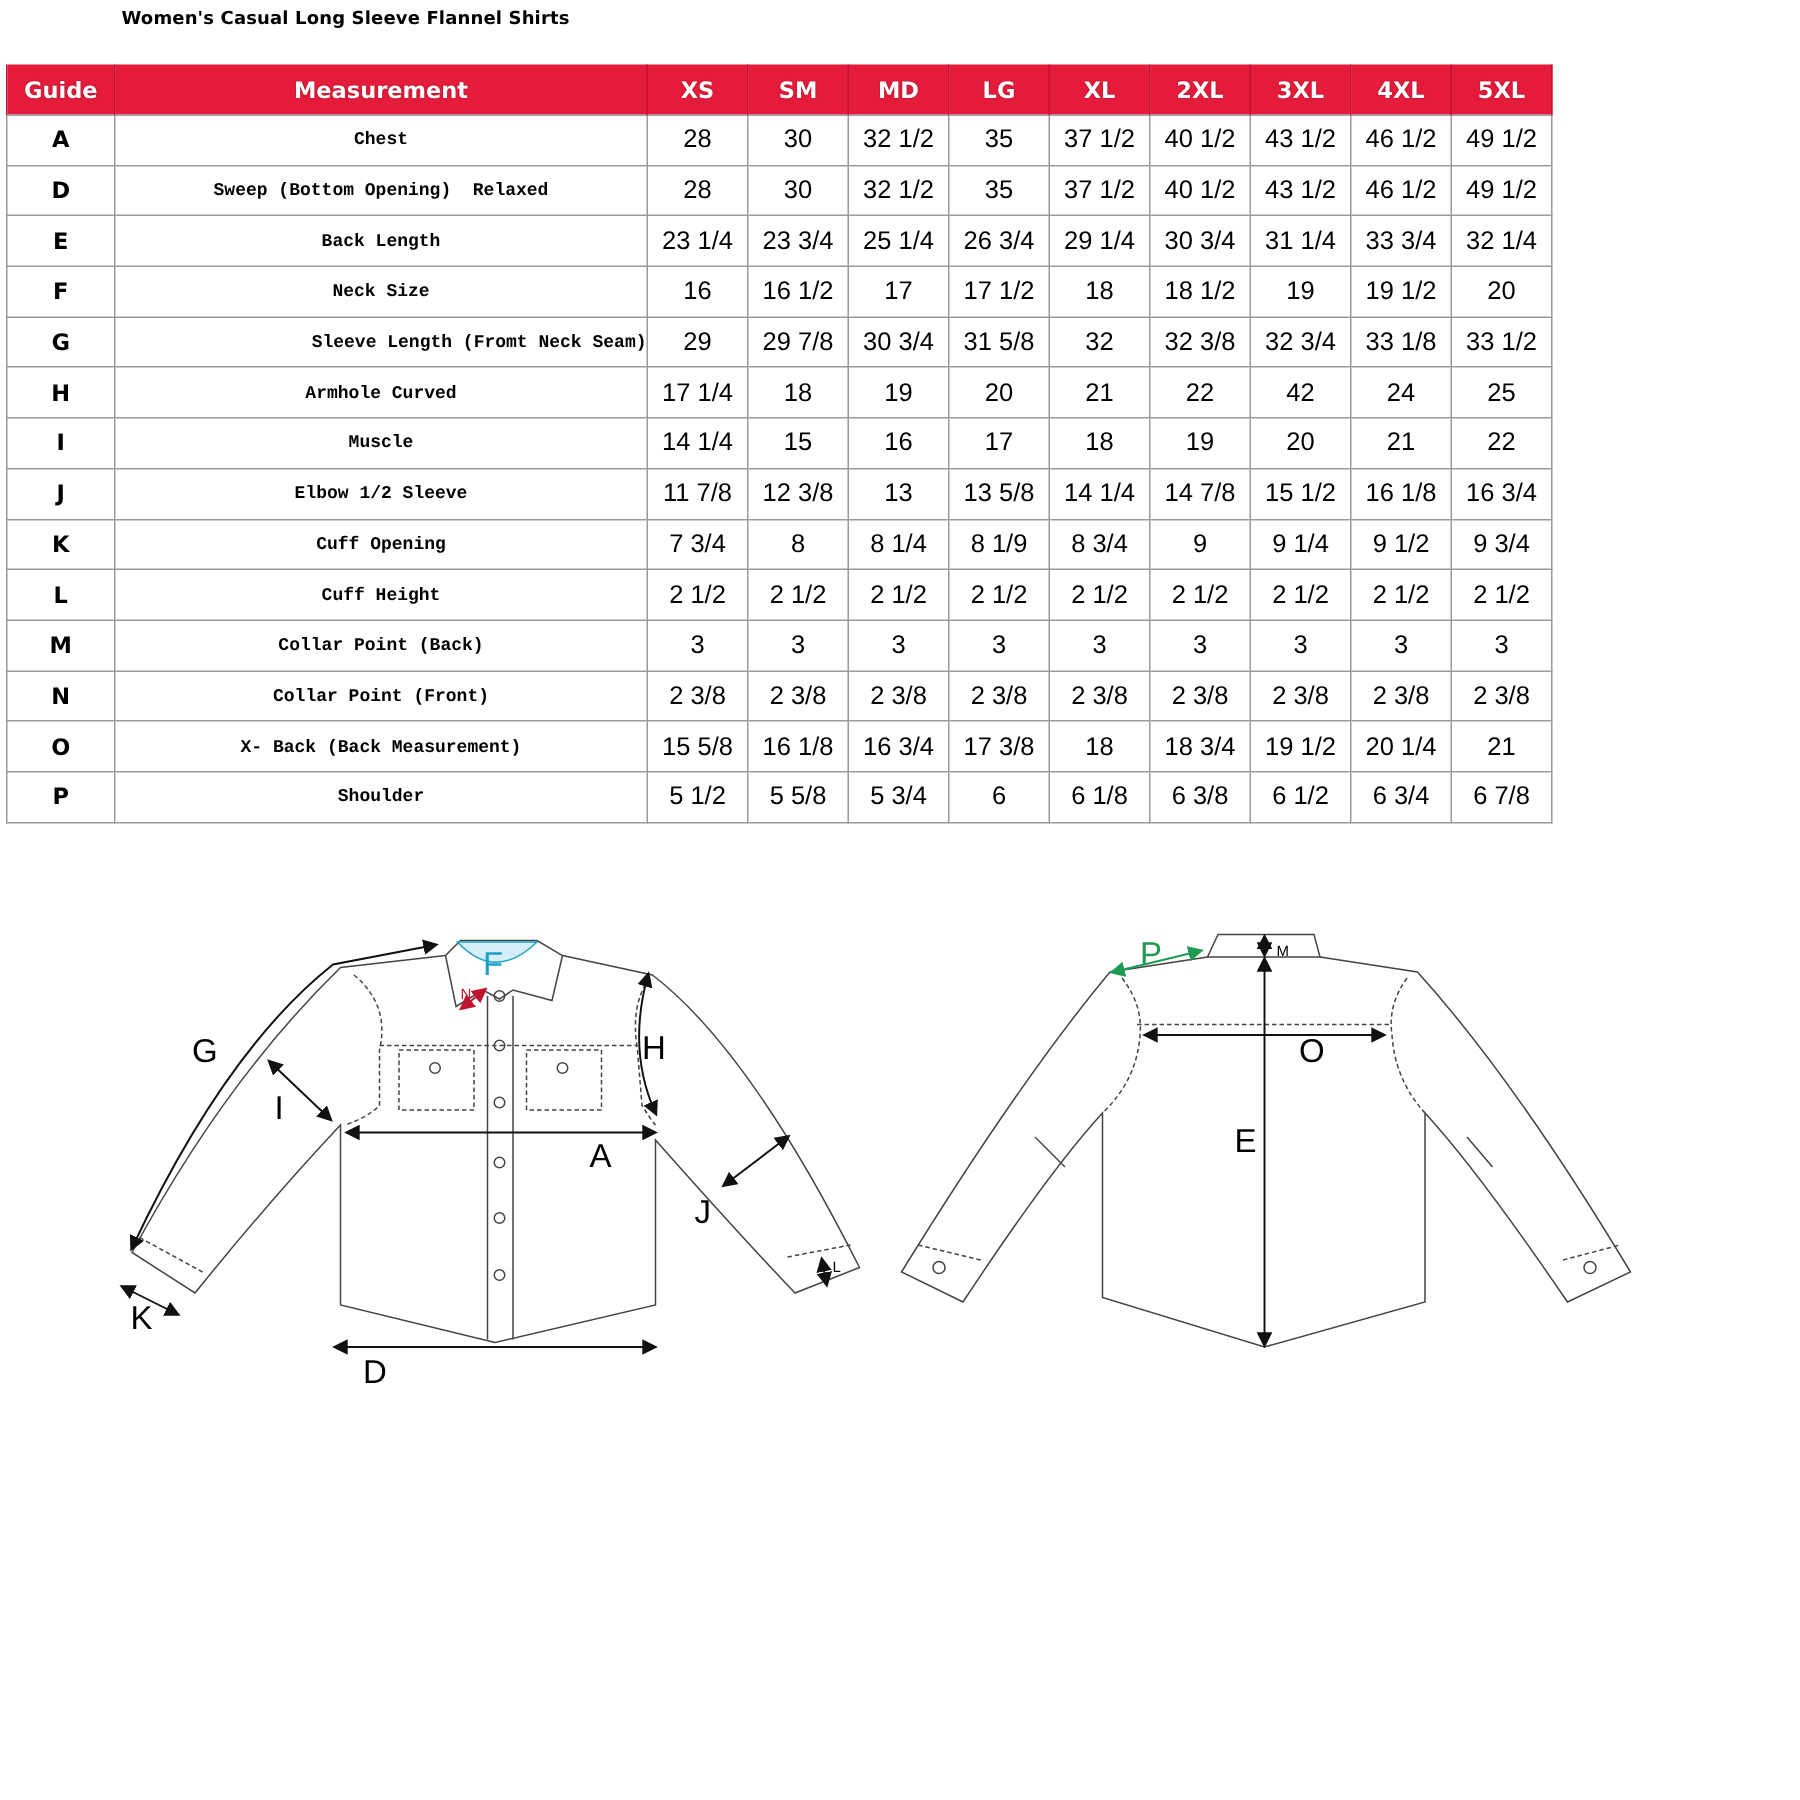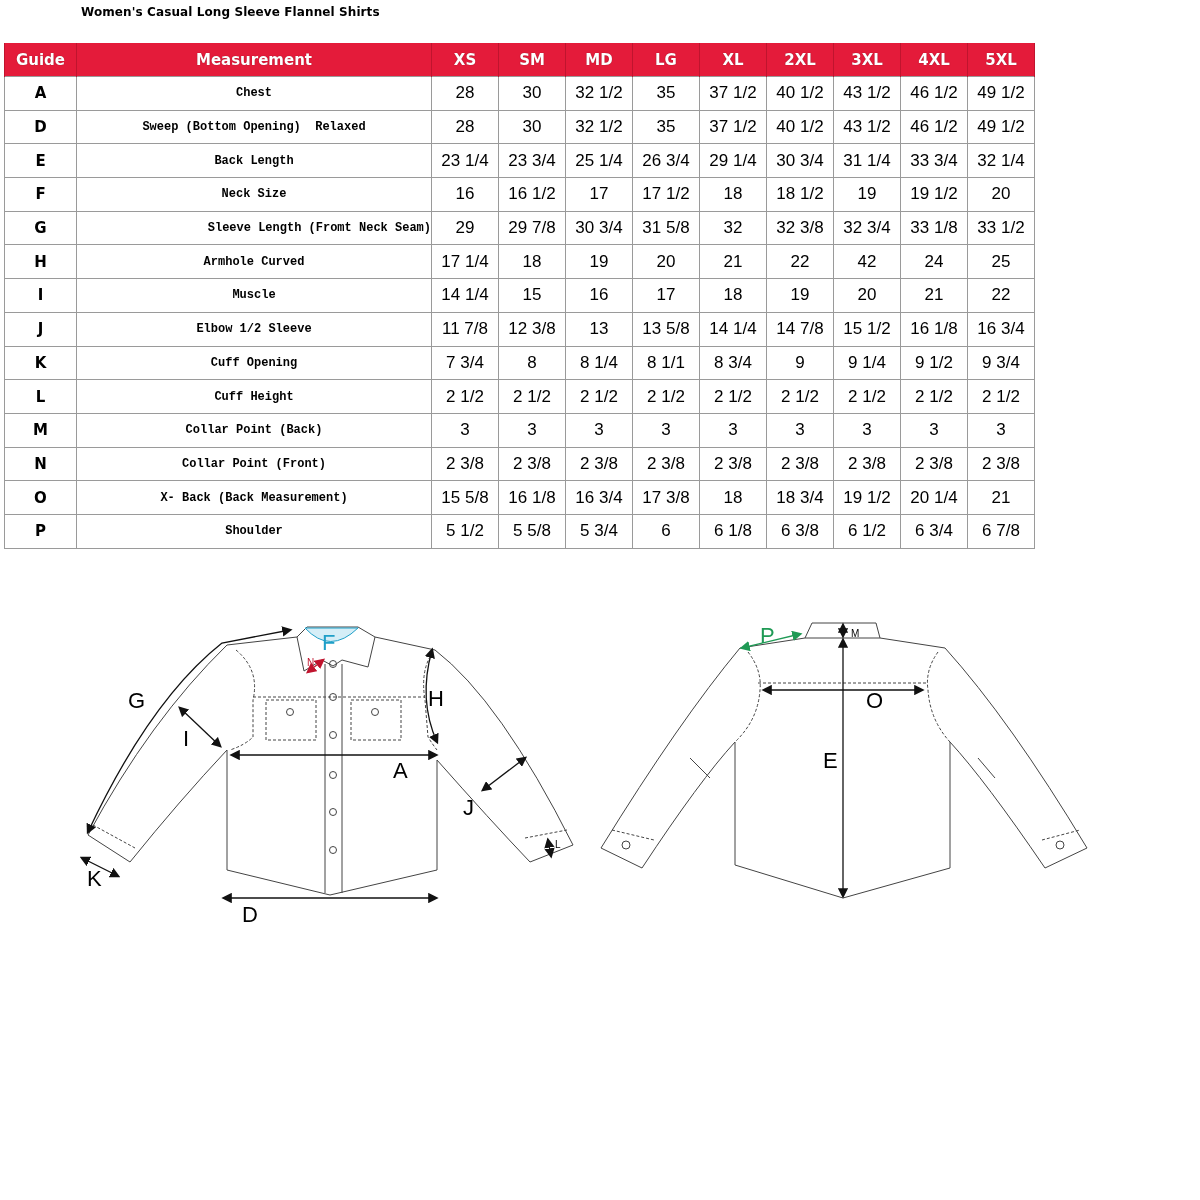--- a/index.html
+++ b/index.html
@@ -153,21 +153,21 @@
         <td>15 1/2</td>
         <td>16 1/8</td>
         <td>16 3/4</td>
       </tr>
       <tr>
         <td class="guide">K</td>
         <td class="meas" style="white-space: pre;">Cuff Opening</td>
         <td>7 3/4</td>
         <td>8</td>
         <td>8 1/4</td>
-        <td>8 1/1</td>
+        <td>8 1/9</td>
         <td>8 3/4</td>
         <td>9</td>
         <td>9 1/4</td>
         <td>9 1/2</td>
         <td>9 3/4</td>
       </tr>
       <tr>
         <td class="guide">L</td>
         <td class="meas" style="white-space: pre; margin-left: 45px;">Cuff Height</td>
         <td>2 1/2</td>

